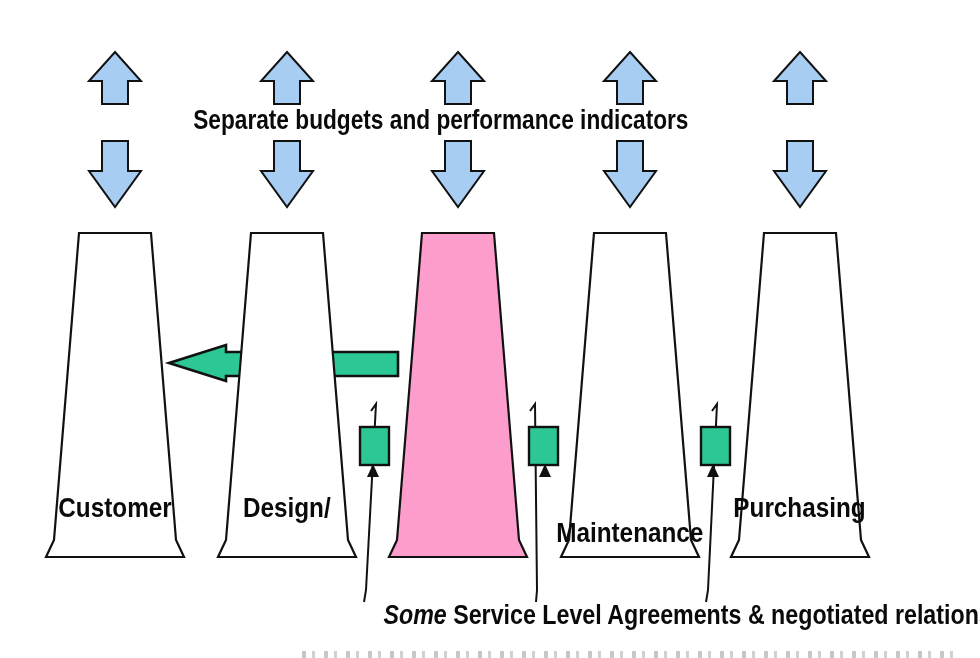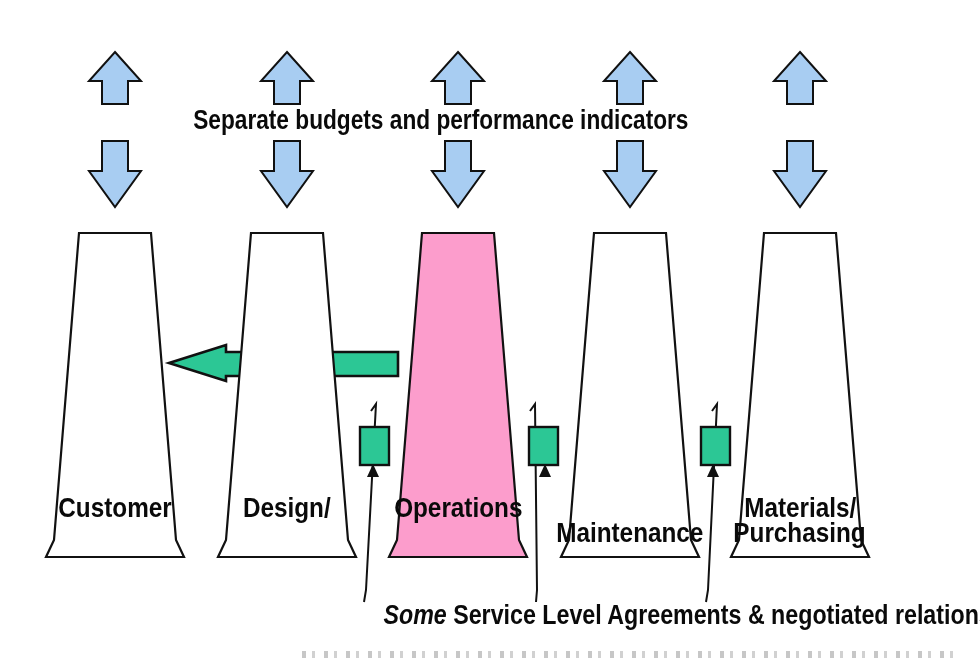--- a/index.html
+++ b/index.html
@@ -87,27 +87,25 @@
     <span class="cx">Separate budgets and performance indicators</span>
   </div>
 
   <div class="txt silo-label lbl-a">
     <div><span class="cx">Customer</span></div>
   </div>
   <div class="txt silo-label lbl-b">
     <div><span class="cx">Design/</span></div>
   </div>
   <div class="txt silo-label lbl-c">
-    <div><span class="cx">Operations</span></div>
   </div>
   <div class="txt silo-label lbl-d">
     <div><span class="cx">Maintenance</span></div>
   </div>
   <div class="txt silo-label lbl-e">
-    <div><span class="cx">Materials/</span></div>
     <div><span class="cx">Purchasing</span></div>
   </div>
 
   <div class="txt caption">
     <span class="cx"><i>Some</i><span> Service Level Agreements &amp; negotiated relations</span></span>
   </div>
 
   <div class="crop-frag"></div>
 </div>
 

